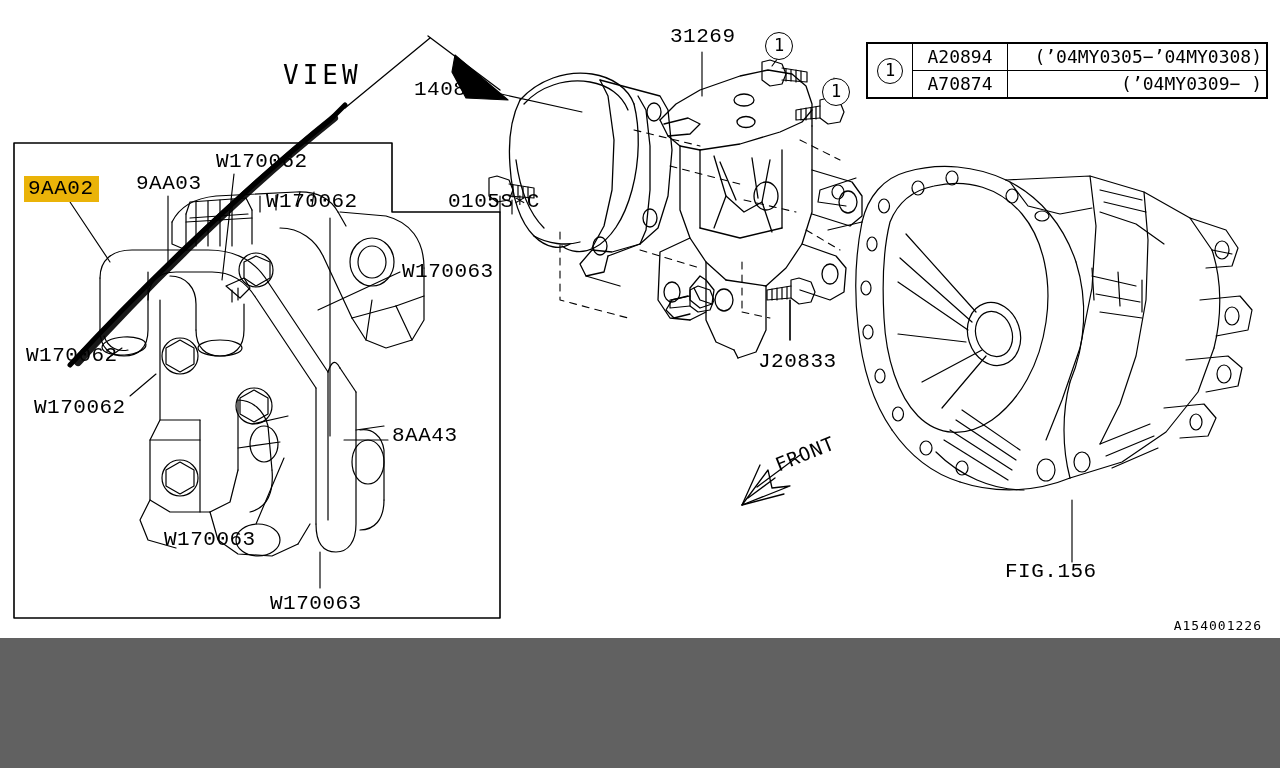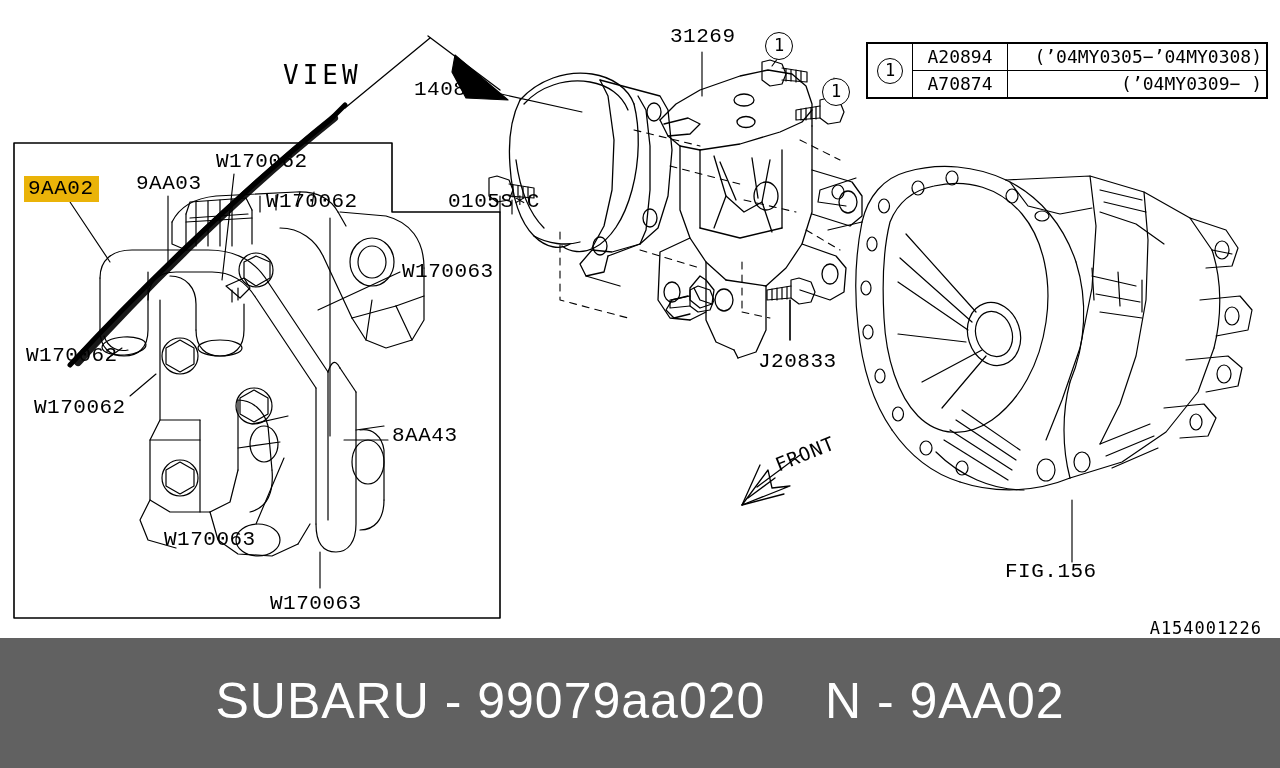--- a/index.html
+++ b/index.html
@@ -51,21 +51,21 @@
   #footer-text{
     position:absolute;left:0;top:672px;width:1280px;
     text-align:center;color:#ffffff;
     font-family:"Liberation Sans","DejaVu Sans",sans-serif;
     font-size:50px;font-weight:400;letter-spacing:1px;
     white-space:pre;
   }
   #corner-code{
     position:absolute;right:18px;top:618px;
     font-family:"DejaVu Sans Mono","Liberation Mono",monospace;
-    font-size:17px;color:#000;letter-spacing:1px;
+    font-size:13px;color:#000;letter-spacing:1px;
   }
   #view-text{
     position:absolute;left:283px;top:60px;
     font-size:26px;letter-spacing:4px;color:#000;
     font-family:"DejaVu Sans Mono","Liberation Mono",monospace;
   }
   #front-text{
     position:absolute;left:772px;top:455px;
     font-size:19px;letter-spacing:1px;color:#000;
     font-family:"DejaVu Sans Mono","Liberation Mono",monospace;
@@ -451,15 +451,14 @@
     <tr>
       <td class="lg-code">A70874</td>
       <td class="lg-range">(’04MY0309−              )</td>
     </tr>
   </tbody>
     </table>
 
   <div id="corner-code">A154001226</div>
 
   <div id="footer"></div>
-  <div id="footer-text">SUBARU - 99079aa020    N - 9AA02</div>
 
 </div>
 
 </body></html>

